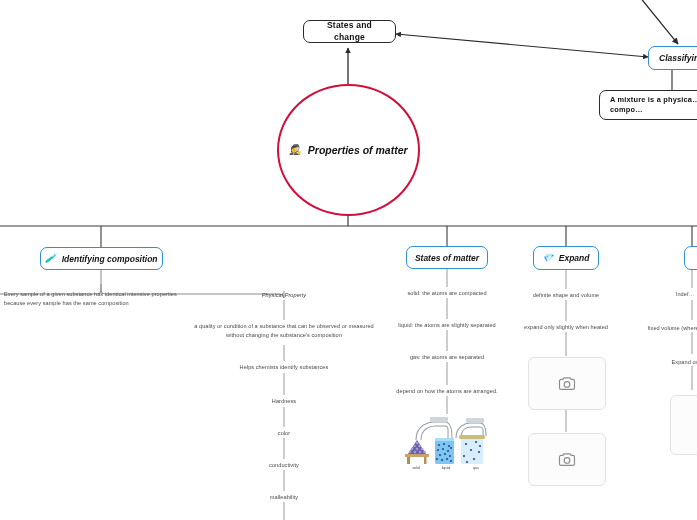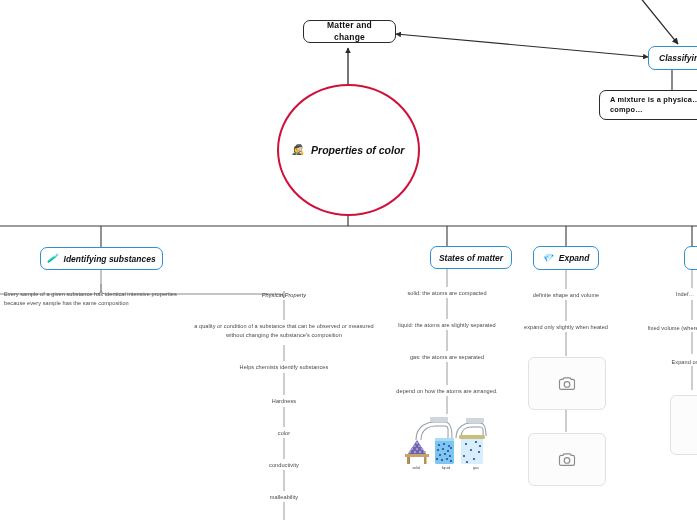--- a/index.html
+++ b/index.html
@@ -215,42 +215,42 @@
 
     <g>
       <line x1="692" y1="270" x2="692" y2="288" stroke="#9a9a9a" stroke-width="1"></line>
       <line x1="692" y1="300" x2="692" y2="320" stroke="#9a9a9a" stroke-width="1"></line>
       <line x1="692" y1="332" x2="692" y2="354" stroke="#9a9a9a" stroke-width="1"></line>
       <line x1="692" y1="366" x2="692" y2="390" stroke="#9a9a9a" stroke-width="1"></line>
     </g>
   </svg>
 
   <div class="node box-dark" style="left:303px; top:20px; width:93px; height:23px;">
-    <span>Matter and change</span>
+    <span>States and change</span>
   </div>
 
   <div class="node box-blue" style="left:648px; top:46px; width:70px; height:24px; justify-content:flex-start; padding-left:10px;">
     <span>Classifying</span>
   </div>
 
   <div class="node box-dark" style="left:599px; top:90px; width:118px; height:30px; justify-content:flex-start; text-align:left; padding-left:10px; padding-right:4px; font-size:7.4px;">
     <span>A mixture is a physica… compo…</span>
   </div>
 
   <div class="node ellipse-red" style="left:277px; top:84px; width:143px; height:132px;">
     <span class="emoji big">🕵️</span>
-    <span>Properties of color</span>
+    <span>Properties of matter</span>
   </div>
 
   <div class="node box-blue" style="left:40px; top:247px; width:123px; height:23px;">
     <span class="emoji">🧪</span>
-    <span>Identifying substances</span>
-  </div>
-
-  <div class="node box-blue" style="left:430px; top:246px; width:82px; height:23px;">
+    <span>Identifying composition</span>
+  </div>
+
+  <div class="node box-blue" style="left:406px; top:246px; width:82px; height:23px;">
     <span>States of matter</span>
   </div>
 
   <div class="node box-blue" style="left:533px; top:246px; width:66px; height:24px;">
     <span class="emoji">💎</span>
     <span>Expand</span>
   </div>
 
   <div class="node box-blue" style="left:684px; top:246px; width:40px; height:24px; justify-content:flex-start; padding-left:7px;">
     <span class="emoji"></span>

